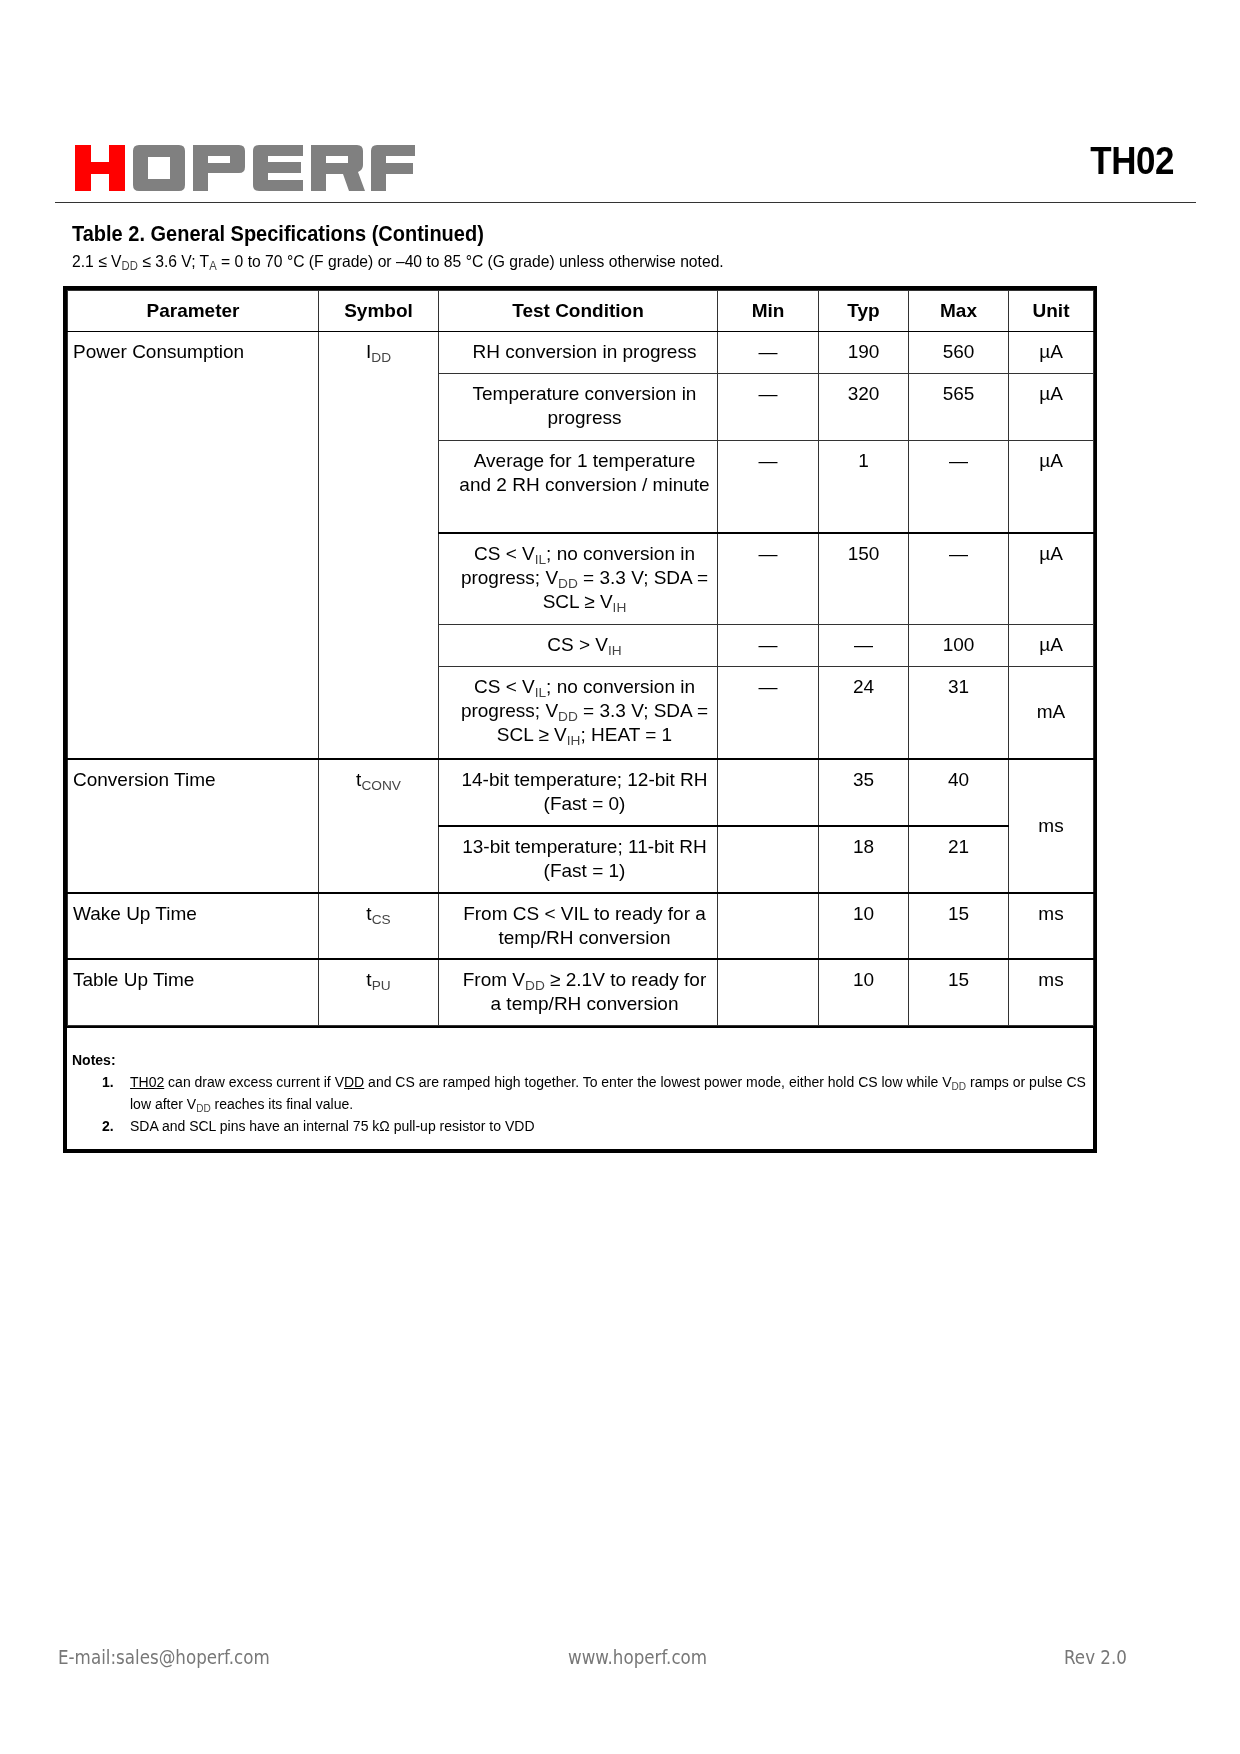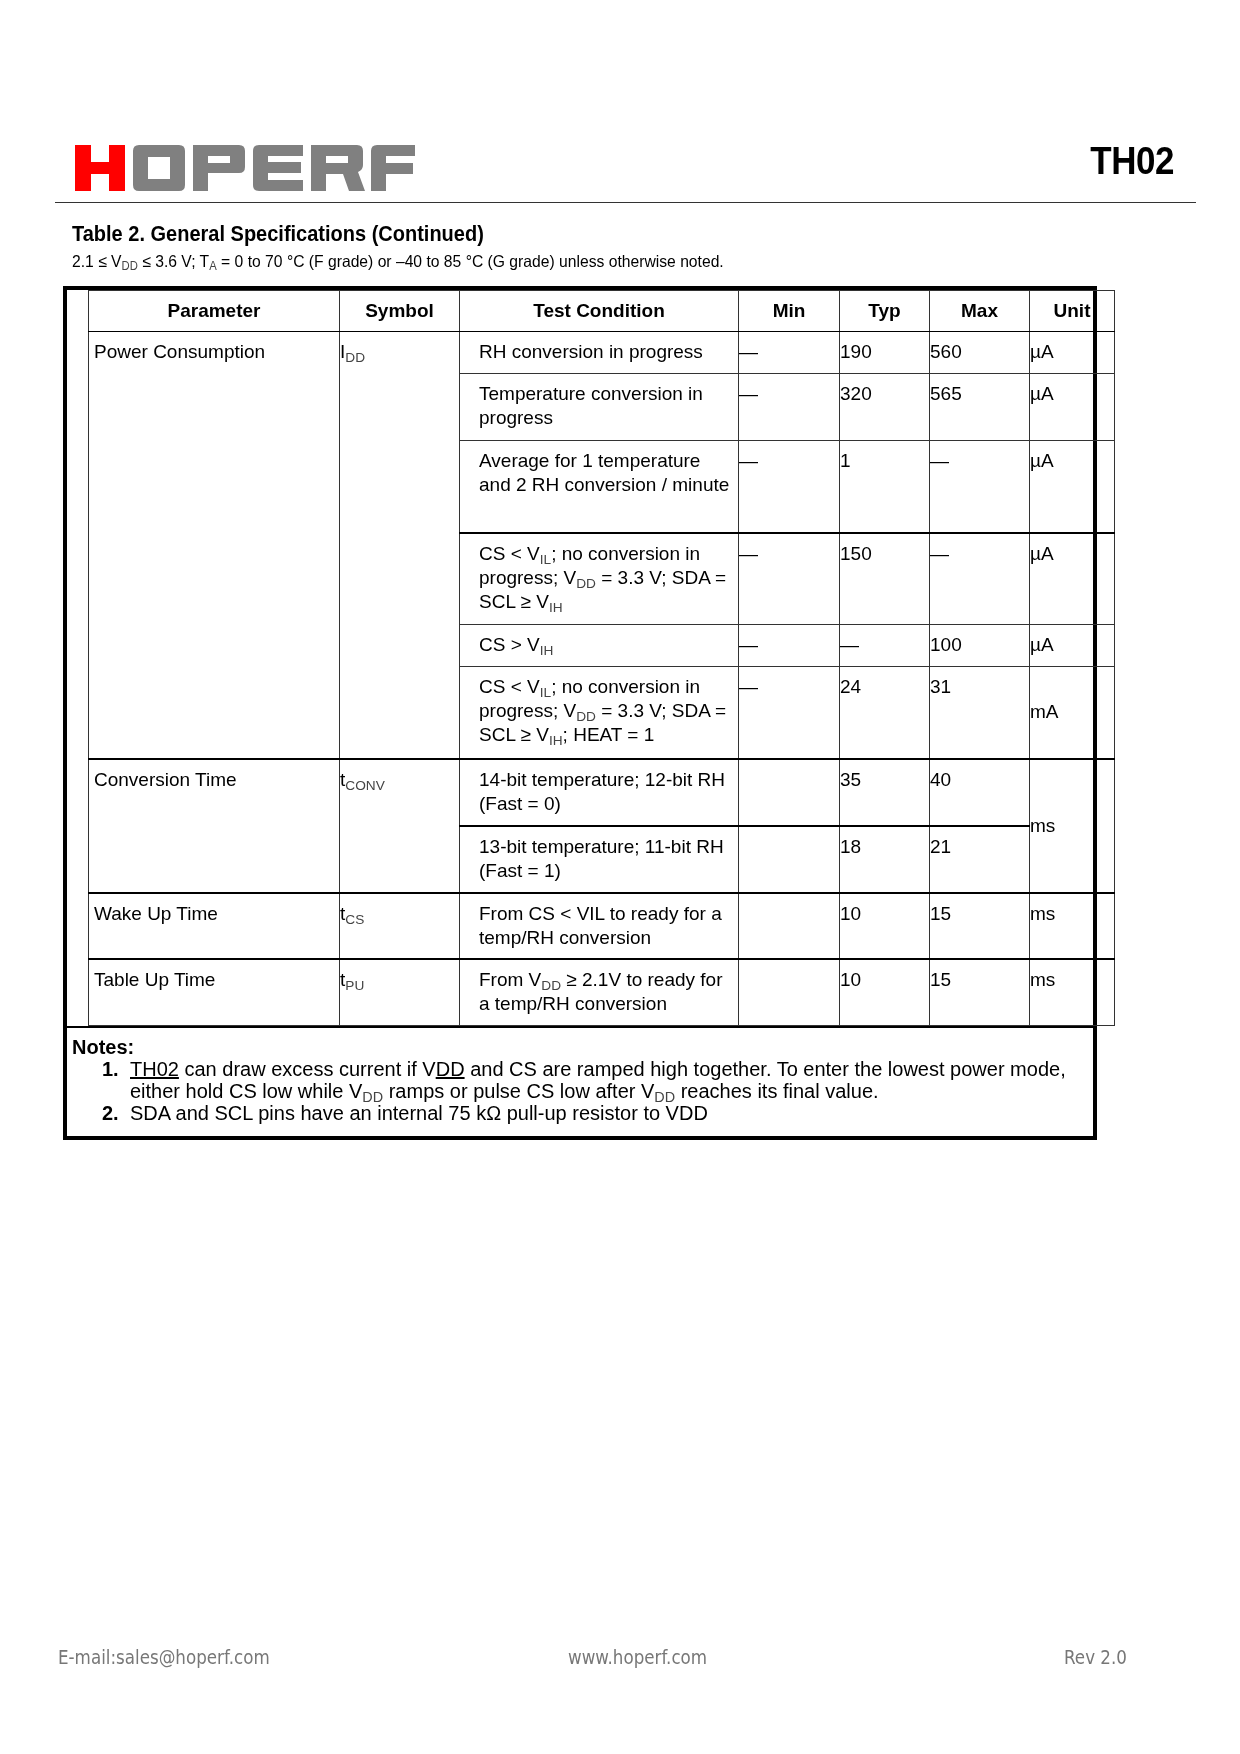--- a/index.html
+++ b/index.html
@@ -5,30 +5,30 @@
   html, body { margin: 0; padding: 0; background: #ffffff; }
   body { width: 1240px; height: 1754px; position: relative; overflow: hidden; font-family: "Liberation Sans", sans-serif; color: #000; }
   .logo { position: absolute; left: 75px; top: 143px; height: 50px; display: flex; align-items: flex-end; }
   .logo svg { display: block; }
   .doc-code { position: absolute; right: 66px; top: 140px; font-family: "Liberation Sans", sans-serif; font-weight: bold; font-size: 38px; letter-spacing: -0.5px; transform: scaleX(0.92); transform-origin: right top; }
   .header-rule { position: absolute; left: 55px; right: 44px; top: 202px; height: 0; border-top: 1.5px solid #333; }
   .table-title { position: absolute; left: 72px; top: 222px; font-size: 21.5px; font-weight: bold; transform: scaleX(0.93); transform-origin: left top; white-space: nowrap; }
   .table-sub { position: absolute; left: 72px; top: 252px; font-size: 16.5px; white-space: nowrap; transform: scaleX(0.95); transform-origin: left top; }
   sub { font-size: 0.72em; vertical-align: -0.28em; color: #444; line-height: 0; }
   .spec-table { position: absolute; left: 63px; top: 286px; width: 1034px; border: 4px solid #000; box-sizing: border-box; }
-  table { border-collapse: collapse; width: 100%; table-layout: fixed; margin-left: 21px; }
+  table { border-collapse: collapse; width: 100%; table-layout: fixed; }
   th, td { border: 1px solid #333; font-size: 19px; vertical-align: top; line-height: 24px; padding: 0; }
   th { font-weight: bold; text-align: center; height: 40px; vertical-align: middle; border-bottom: 1.5px solid #000; }
-  td { text-align: left; padding-top: 8px; padding-bottom: 8px; }
+  td { text-align: center; padding-top: 8px; padding-bottom: 8px; }
   td.param { text-align: left; padding-left: 5px; }
   td.cond { padding-left: 19px; padding-right: 6px; }
   tr.thick-top td { border-top: 2.5px solid #000; }
   td.thick-top { border-top: 2.5px solid #000; }
   td.unit-mid { vertical-align: middle; }
-  .notes { font-size: 20px; line-height: 22px; padding: 8px 6px 12px 5px; border-top: 2.5px solid #000; }
+  .notes { font-size: 14px; line-height: 22px; padding: 21px 6px 12px 5px; border-top: 2.5px solid #000; }
   .notes-title { font-weight: bold; }
   .notes ol { margin: 0; padding-left: 0; list-style: none; }
   .notes li { position: relative; padding-left: 58px; }
   .notes li .num { position: absolute; left: 30px; font-weight: bold; }
   .u { text-decoration: underline; }
   .footer { position: absolute; top: 1646px; font-family: "DejaVu Sans", sans-serif; font-size: 19px; color: #777; transform: scaleX(0.88); transform-origin: left top; white-space: nowrap; }
   .footer.email { left: 58px; }
   .footer.web { left: 568px; }
   .footer.rev { left: 1064px; }
 </style>

